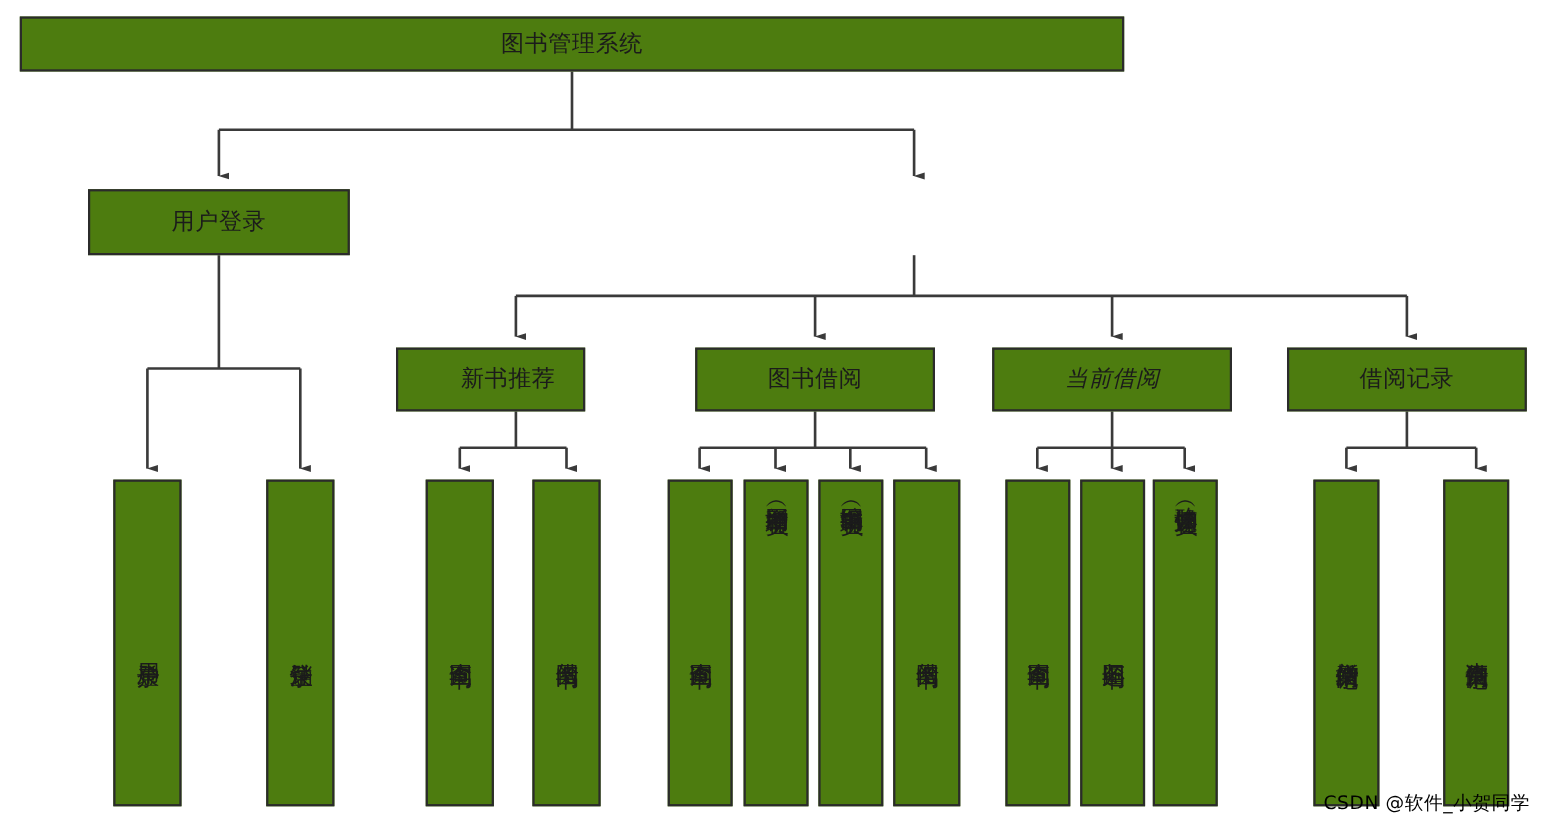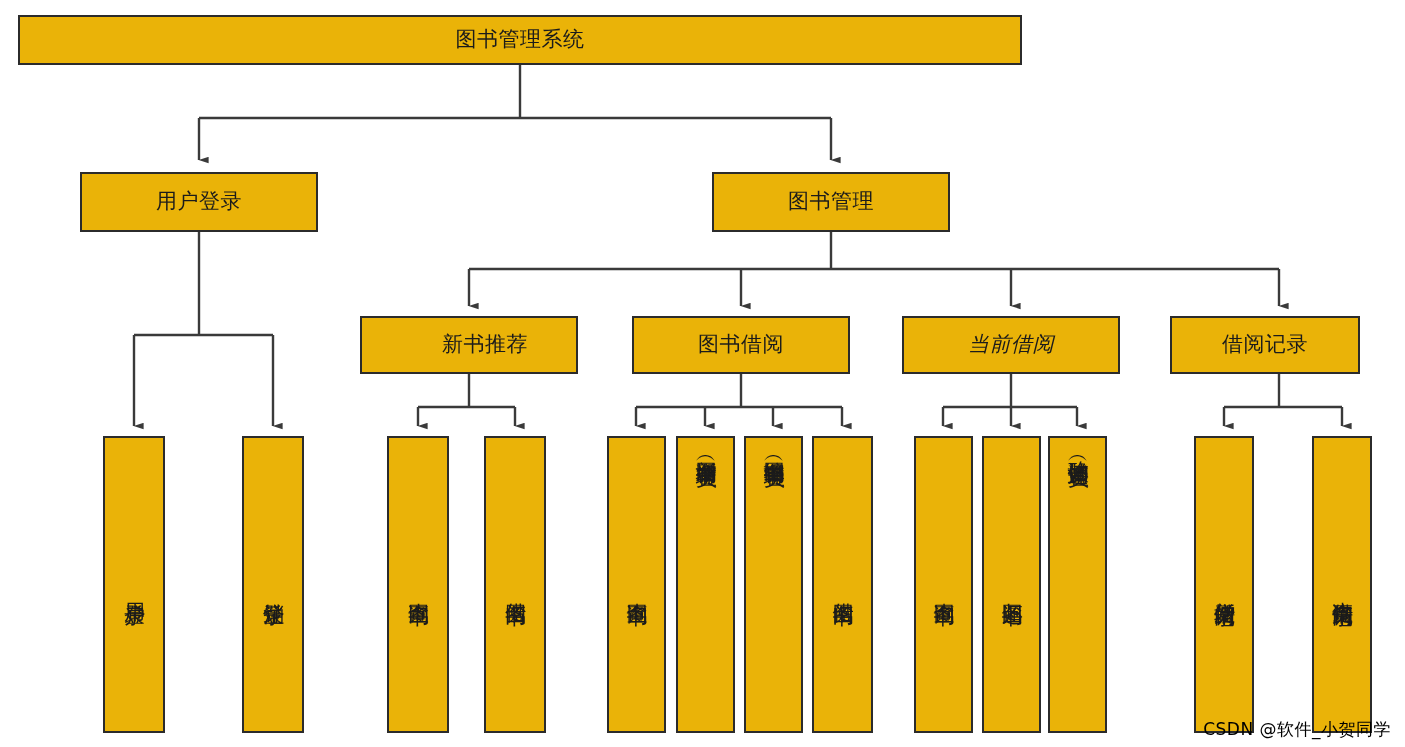--- a/index.html
+++ b/index.html
@@ -20,21 +20,21 @@
   #diagram-svg {
     position: absolute;
     left: 0;
     top: 0;
     width: 1405px;
     height: 747px;
   }
   .node-box {
     position: absolute;
     box-sizing: border-box;
-    background: #eab308;
+    background: #4d7c0f;
     border: 2px solid #2b2b2b;
     display: flex;
     align-items: center;
     justify-content: center;
     overflow: hidden;
   }
   .node-box.level-0 { border-width: 2px; }
   .node-label-h {
     font-size: 21px;
     color: #1b1b1b;
@@ -129,34 +129,31 @@
     </g>
   </svg>
 
   <div class="node-box level-0" style="left:18px; top:15px; width:1004px; height:50px;">
     <span class="node-label-h">图书管理系统</span>
   </div>
 
   <div class="node-box" style="left:80px; top:172px; width:238px; height:60px;">
     <span class="node-label-h">用户登录</span>
   </div>
-  <div class="node-box" style="left:712px; top:172px; width:238px; height:60px;">
-    <span class="node-label-h">图书管理</span>
-  </div>
-
-  <div class="node-box" style="left:360px; top:316px; width:218px; height:58px;padding-left:32px;">
+
+  <div class="node-box" style="left:360px; top:316px; width:172px; height:58px;padding-left:32px;">
     <span class="node-label-h">新书推荐</span>
   </div>
   <div class="node-box" style="left:632px; top:316px; width:218px; height:58px;">
     <span class="node-label-h">图书借阅</span>
   </div>
   <div class="node-box" style="left:902px; top:316px; width:218px; height:58px;font-style:italic;">
     <span class="node-label-h">当前借阅</span>
   </div>
-  <div class="node-box" style="left:1170px; top:316px; width:190px; height:58px;">
+  <div class="node-box" style="left:1170px; top:316px; width:218px; height:58px;">
     <span class="node-label-h">借阅记录</span>
   </div>
 
   <div class="node-box leaf" style="left:103px; top:436px; width:62px; height:297px;">
     <div class="leaf-inner">
       <span class="node-label-v">用户登录</span>
     </div>
   </div>
   <div class="node-box leaf" style="left:242px; top:436px; width:62px; height:297px;">
     <div class="leaf-inner">

